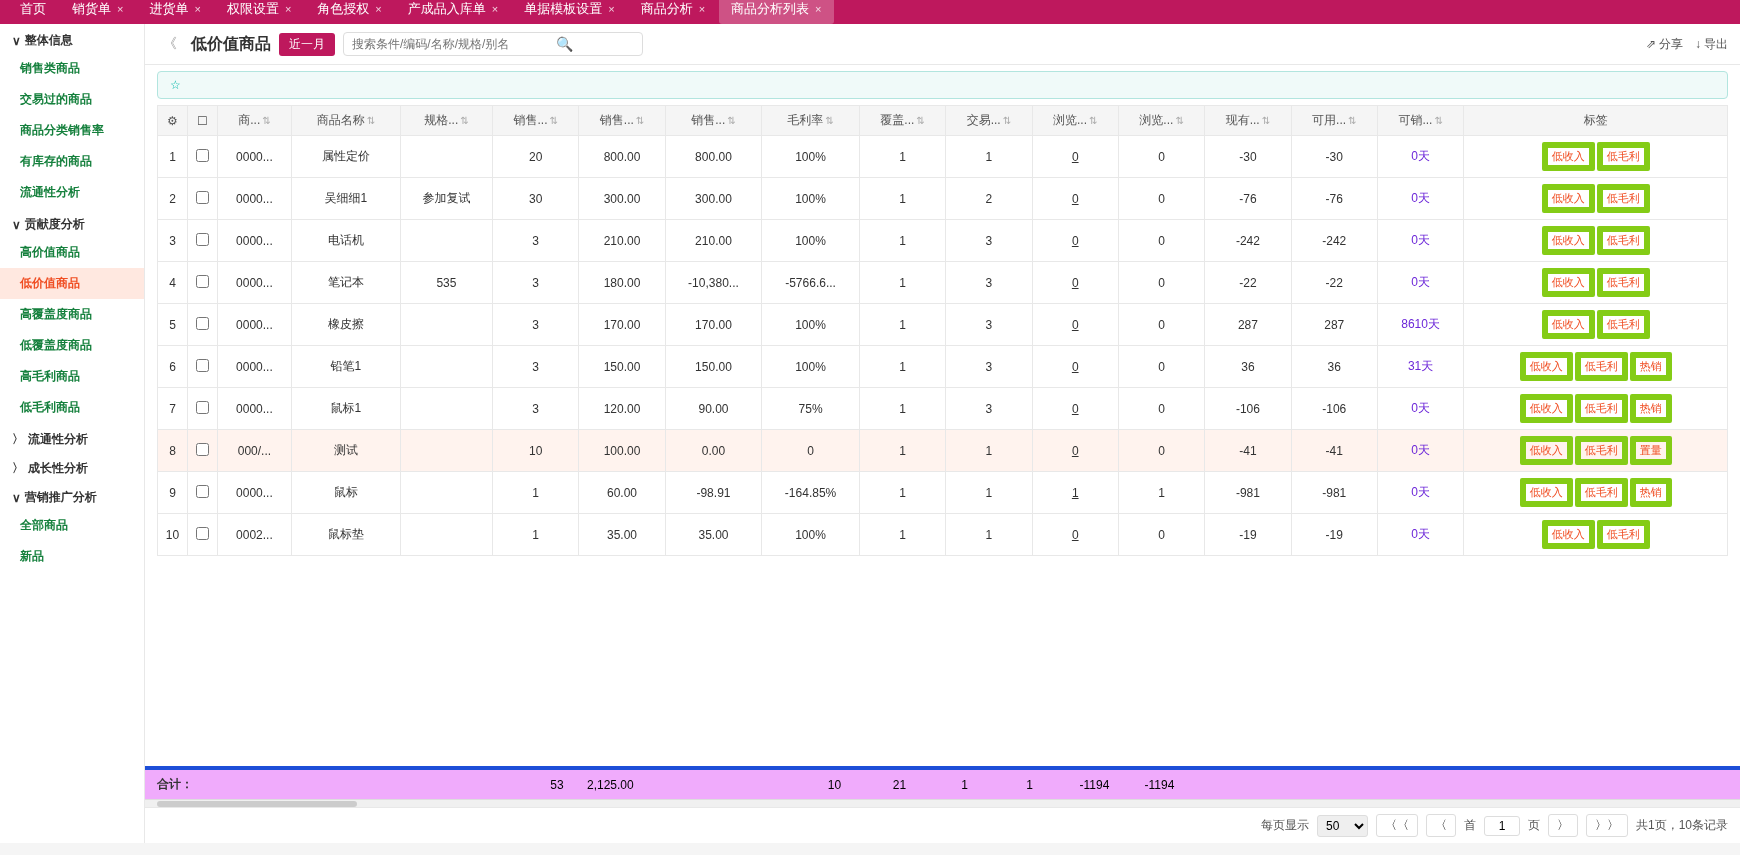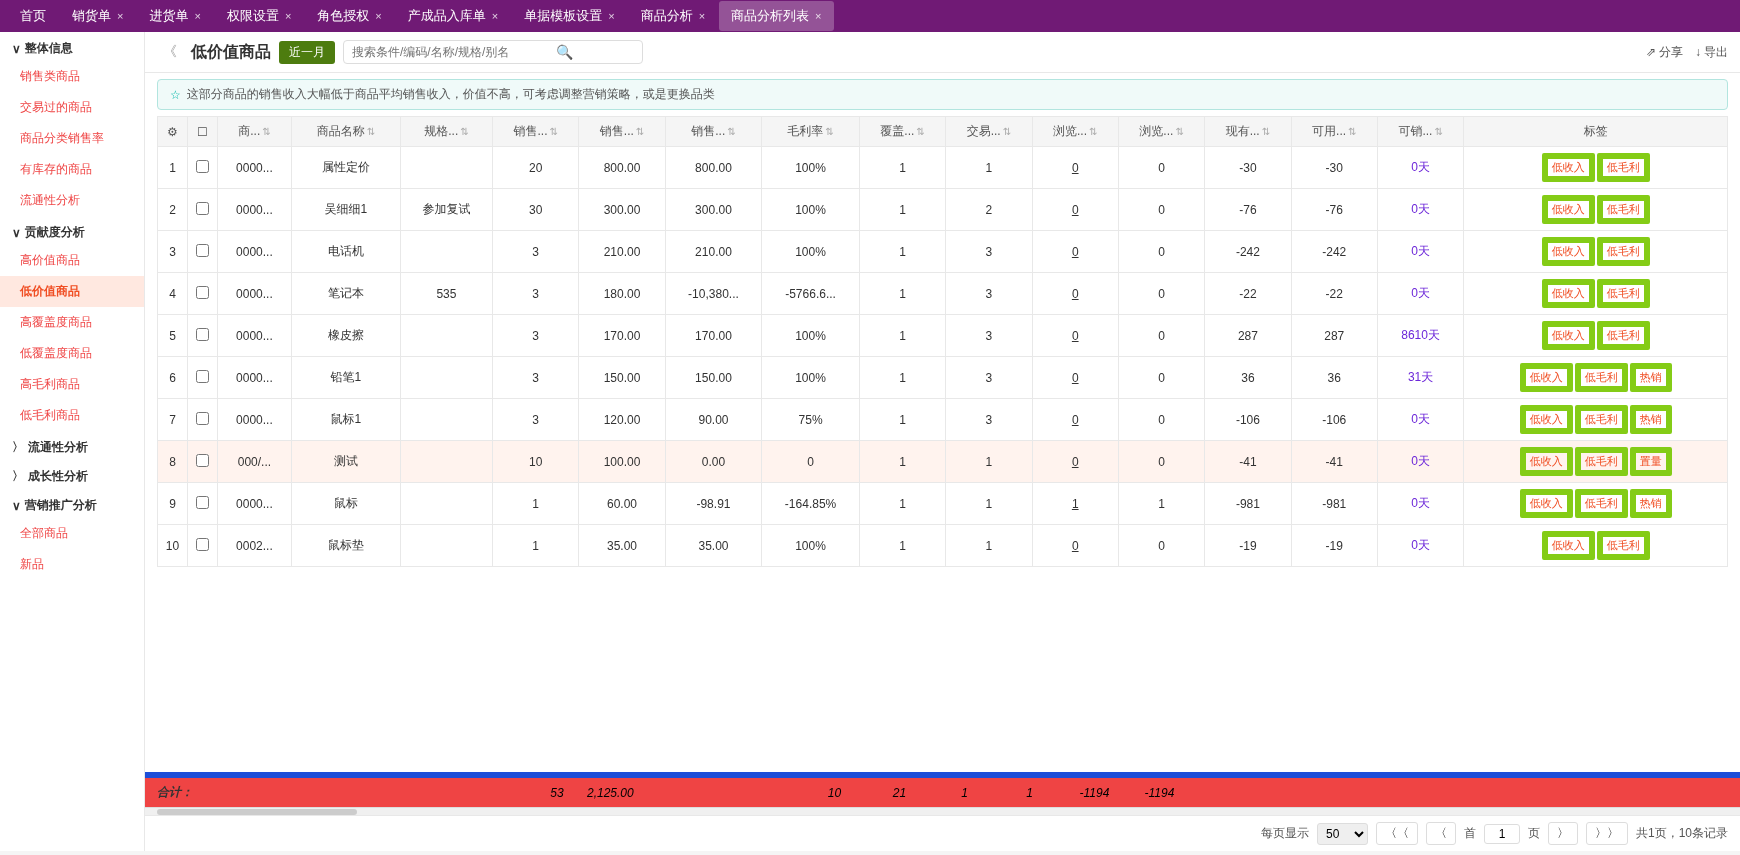--- a/index.html
+++ b/index.html
@@ -1,23 +1,23 @@
 <!DOCTYPE html>
 <html><head>
   <meta charset="utf-8">
   <style>
     * { box-sizing: border-box; margin: 0; padding: 0; font-family: 'Microsoft YaHei', Arial, sans-serif; font-size: 12px; }
     body { background: #f5f5f5; overflow: hidden; width: 1740px; height: 855px; }
     
     
     .top-nav {
-      background: #701a75;
-      height: 32px;
-      display: flex;
-      align-items: center;
+      background: #be185d;
+      height: 24px;
+      display: flex;
+      align-items: flex-end;
       padding: 0 8px;
       gap: 2px;
     }
     .nav-item {
       color: #fff;
       padding: 6px 12px;
       cursor: pointer;
       border-radius: 3px;
       white-space: nowrap;
       display: flex;
@@ -47,24 +47,25 @@
       padding: 8px 12px 4px;
       font-weight: bold;
       font-size: 12px;
       display: flex;
       align-items: center;
       gap: 4px;
       cursor: pointer;
     }
     .sidebar-item {
       padding: 7px 12px 7px 20px;
-      color: #ef4444;
+      color: #15803d;
       cursor: pointer;
       white-space: nowrap;
       font-size: 12px;
+      font-weight: bold;
     }
     .sidebar-item.active { background: #ffe8e0; color: #f04e23; font-weight: bold; }
     
     
     .content-area {
       flex: 1;
       display: flex;
       flex-direction: column;
       overflow: hidden;
       background: #fff;
@@ -83,21 +84,21 @@
       cursor: pointer;
       font-size: 14px;
       padding: 2px 6px;
     }
     .page-title {
       font-size: 16px;
       font-weight: bold;
       color: #333;
     }
     .time-filter-btn {
-      background: #4d7c0f;
+      background: #be185d;
       color: #fff;
       border: none;
       padding: 3px 10px;
       border-radius: 3px;
       cursor: pointer;
       font-size: 12px;
     }
     .search-box {
       flex: 1;
       display: flex;
@@ -178,28 +179,27 @@
       border-radius: 2px;
       font-size: 11px;
       margin: 1px;
     }
     .tag-orange { color: #f04e23; border: 6px solid #84cc16; }
     .text-orange { color: #6d28d9; }
     .text-underline { text-decoration: underline; }
     
     
     .totals-bar {
-      background: #ef4444;
-      border-top: 6px solid #1d4ed8;
+      background: #f0abfc;
+      border-top: 4px solid #1d4ed8;
       padding: 6px 12px;
       display: flex;
       align-items: center;
       gap: 0;
       font-size: 12px;
-      font-style: italic;
     }
     .totals-label { font-weight: bold; color: #333; min-width: 80px; }
     
     
     .footer {
       background: #fff;
       border-top: 1px solid #e8e8e8;
       padding: 6px 12px;
       display: flex;
       align-items: center;
@@ -316,21 +316,20 @@
         </span>
         <span>
           <span>↓</span>
           <span>导出</span>
         </span>
       </div>
     </div>
 
     <div class="alert-bar">
       <span class="alert-icon">☆</span>
-      <span>这部分商品的销售收入大幅低于商品平均销售收入，价值不高，可考虑调整营销策略，或是更换品类</span>
     </div>
 
     <div class="table-container">
       <table>
         <thead>
           <tr>
             <th style="width:30px">⚙</th>
             <th style="width:30px">☐</th>
             <th>商...<span class="sort-icon">⇅</span></th>
             <th>商品名称<span class="sort-icon">⇅</span></th>

